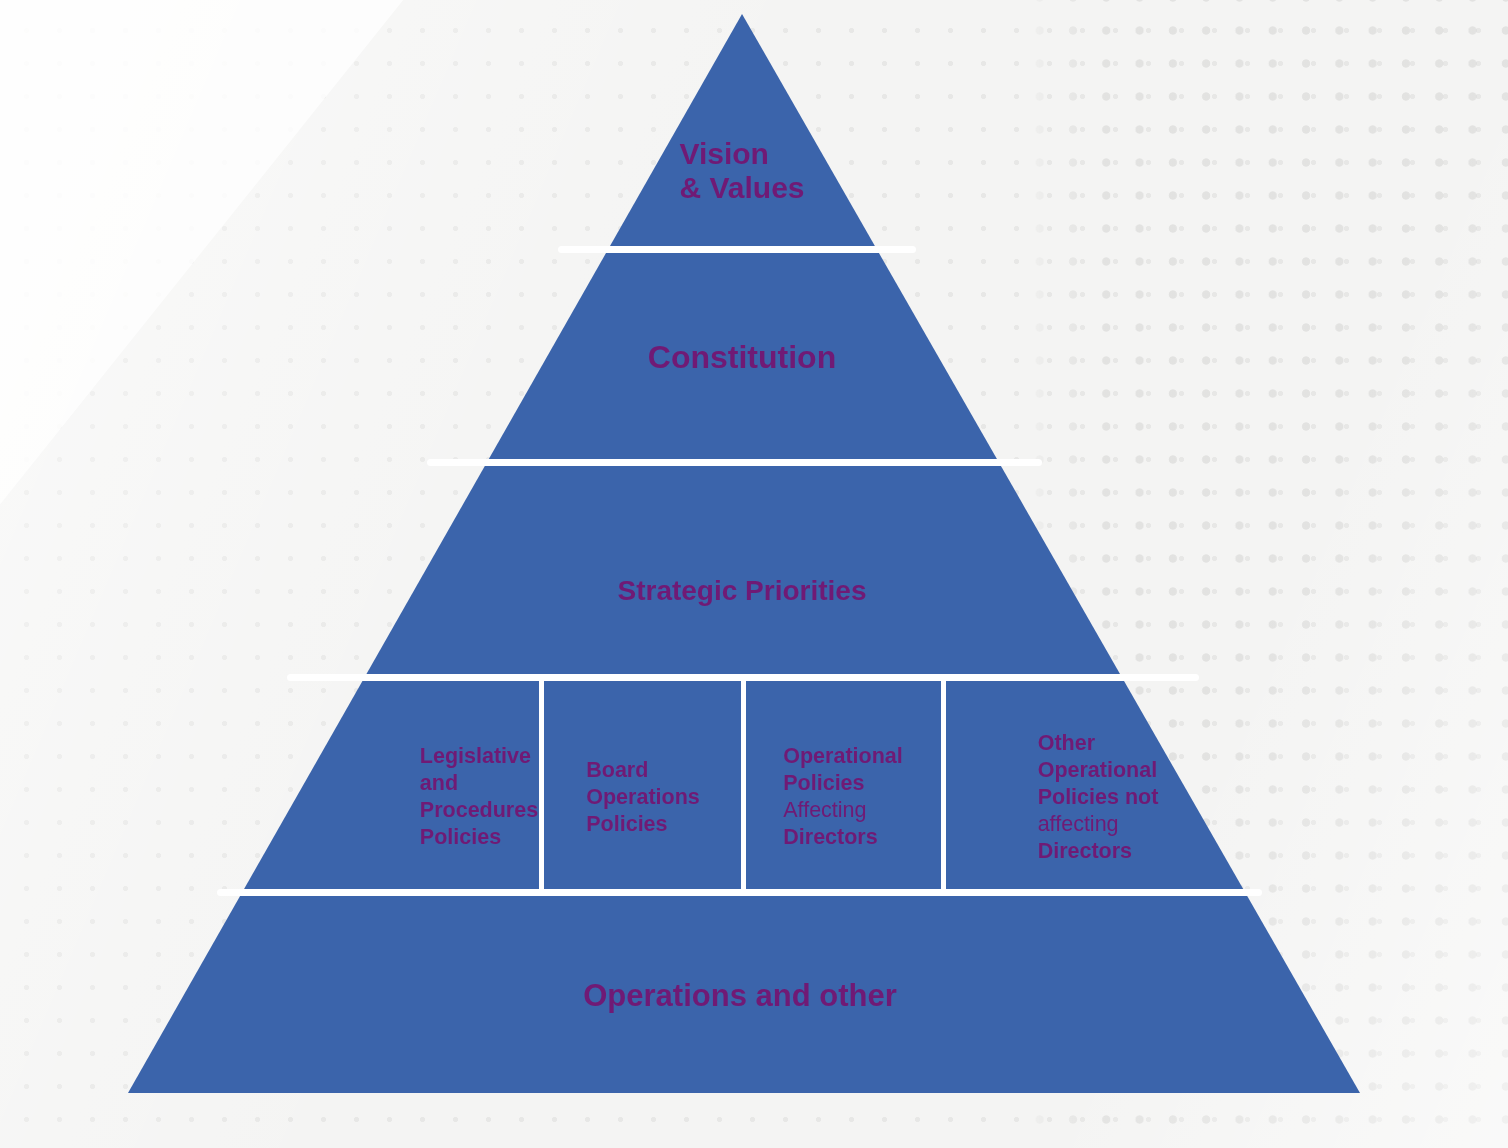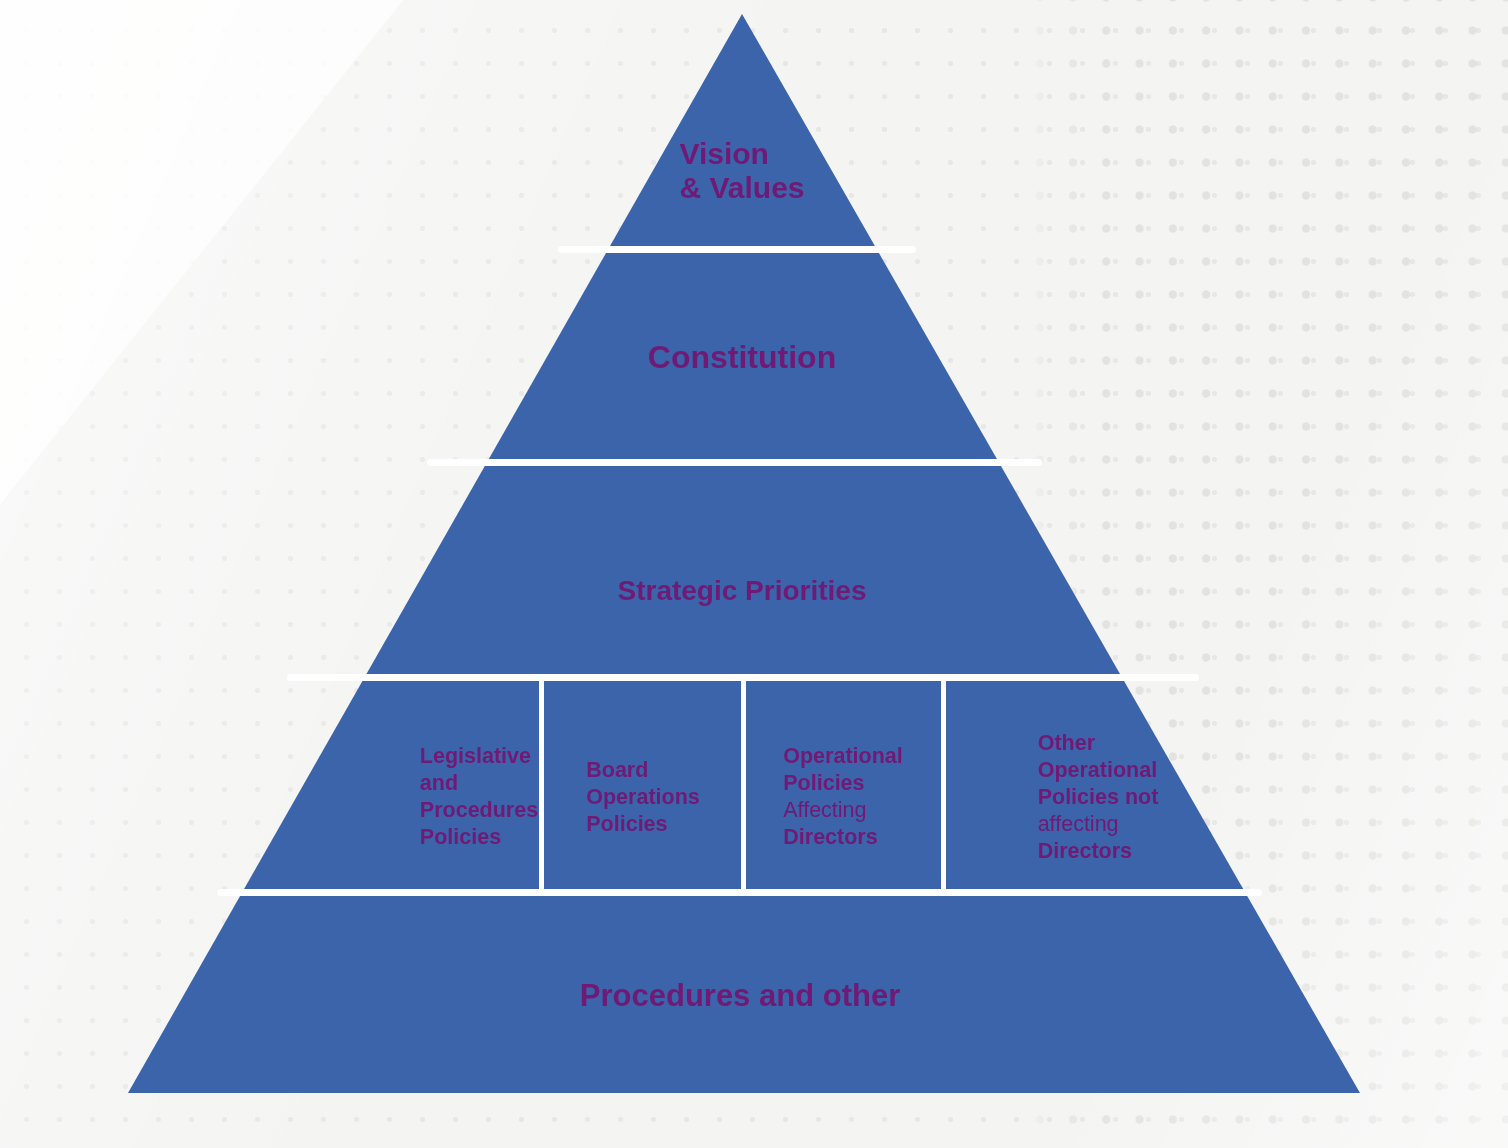--- a/index.html
+++ b/index.html
@@ -116,16 +116,16 @@
 
   <div class="label cell c4">
     <div>Other</div>
     <div>Operational</div>
     <div>Policies not</div>
     <div class="lw">affecting</div>
     <div>Directors</div>
   </div>
 
   <div class="label tier5">
-    <div>Procedures and other</div>
+    <div>Operations and other</div>
   </div>
 
 </div>
 
 </body></html>

